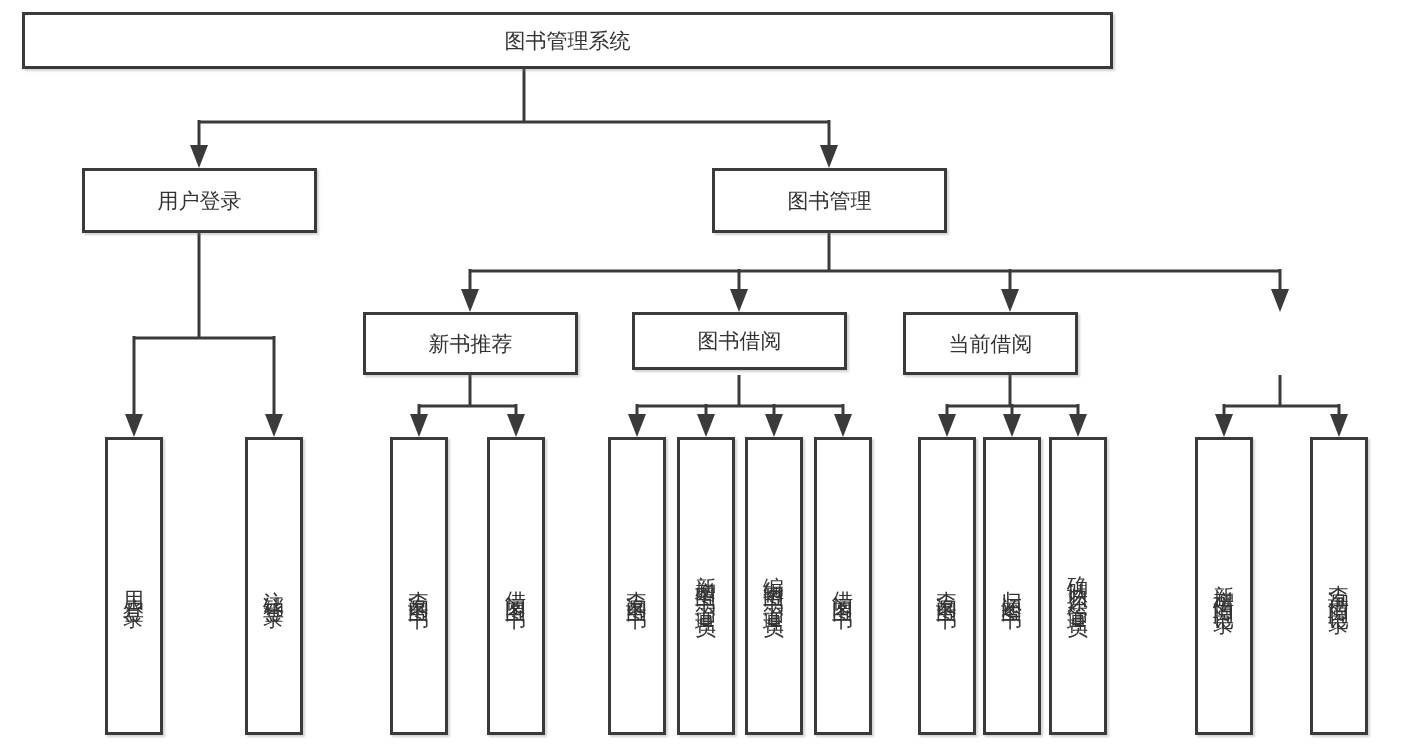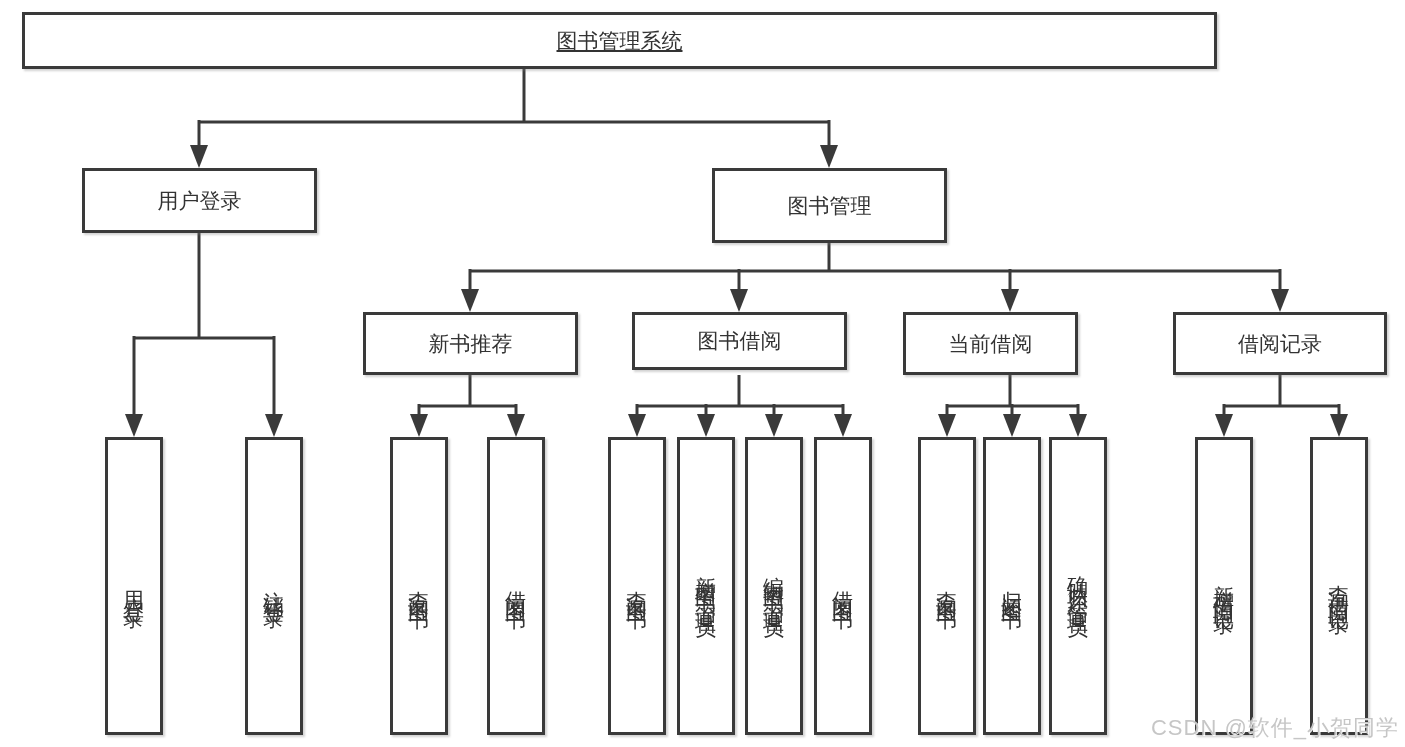--- a/index.html
+++ b/index.html
@@ -141,43 +141,40 @@
       <line x1="1224" y1="406" x2="1339" y2="406"></line>
       <line x1="1224" y1="404" x2="1224" y2="416"></line>
       <line x1="1339" y1="404" x2="1339" y2="416"></line>
     </g>
     <g fill="currentColor" stroke="none">
       <polygon points="1215,414 1233,414 1224,437"></polygon>
       <polygon points="1330,414 1348,414 1339,437"></polygon>
     </g>
   </svg>
 
-  <div class="node" style="left:22px; top:12px; width:1195px; height:57px;text-decoration:underline;">
+  <div class="node" style="left:22px; top:12px; width:1091px; height:57px;">
     <span>图书管理系统</span>
   </div>
 
   <div class="node" style="left:82px; top:168px; width:235px; height:65px;">
     <span>用户登录</span>
   </div>
-  <div class="node" style="left:712px; top:168px; width:235px; height:75px;">
+  <div class="node" style="left:712px; top:168px; width:235px; height:65px;">
     <span>图书管理</span>
   </div>
 
   <div class="node" style="left:363px; top:312px; width:215px; height:63px;font-family:Liberation Mono, monospace;">
     <span>新书推荐</span>
   </div>
   <div class="node" style="left:632px; top:312px; width:215px; height:58px;">
     <span>图书借阅</span>
   </div>
   <div class="node" style="left:903px; top:312px; width:175px; height:63px;">
     <span>当前借阅</span>
   </div>
-  <div class="node" style="left:1173px; top:312px; width:214px; height:63px;">
-    <span>借阅记录</span>
-  </div>
 
   <div class="node leaf" style="left:105px; top:437px; width:58px; height:298px;">
     <span>用户登录</span>
   </div>
   <div class="node leaf" style="left:245px; top:437px; width:58px; height:298px;">
     <span>注销登录</span>
   </div>
 
   <div class="node leaf" style="left:390px; top:437px; width:58px; height:298px;">
     <span>查询图书</span>
@@ -209,15 +206,14 @@
     <span>确认归还（管理员）</span>
   </div>
 
   <div class="node leaf" style="left:1195px; top:437px; width:58px; height:298px;">
     <span>新增借阅记录</span>
   </div>
   <div class="node leaf" style="left:1310px; top:437px; width:58px; height:298px;">
     <span>查询借阅记录</span>
   </div>
 
-  <div id="watermark">CSDN @软件_小贺同学</div>
 
 </div>
 
 </body></html>

